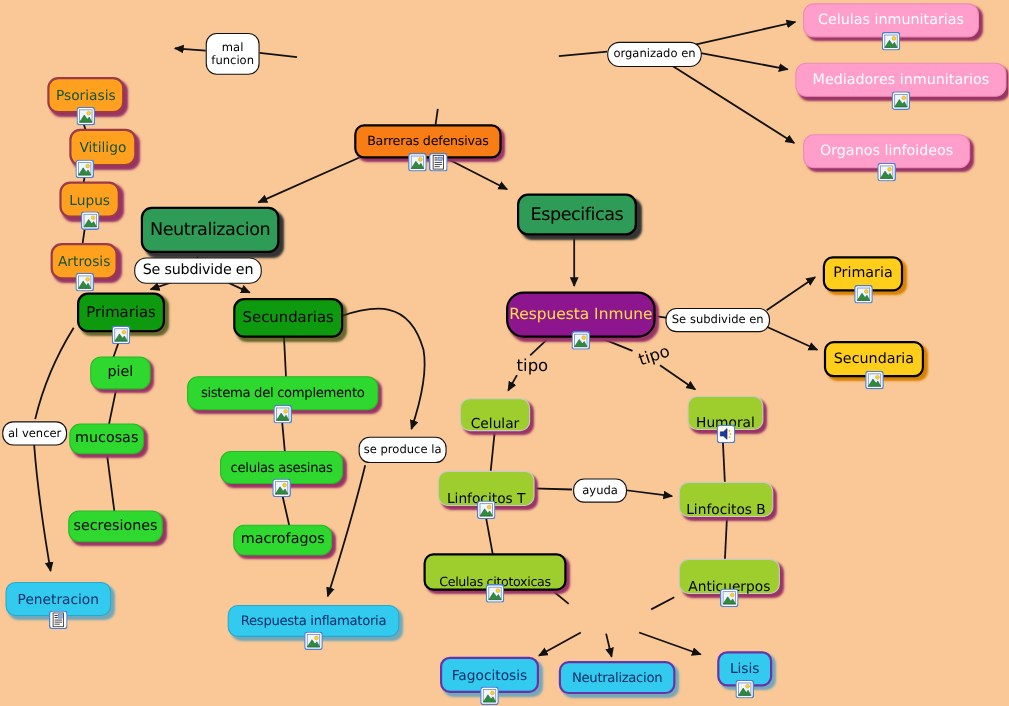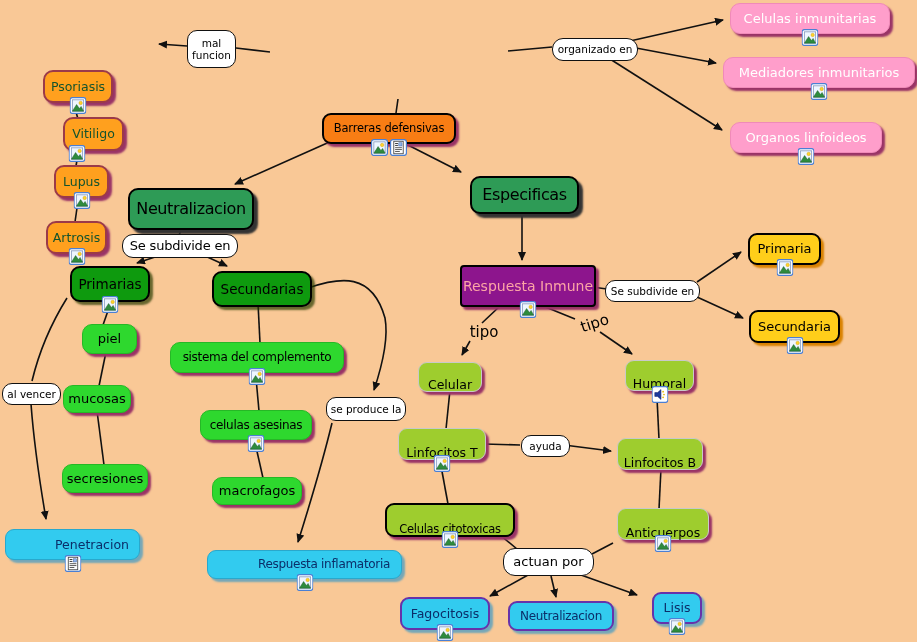--- a/index.html
+++ b/index.html
@@ -21,31 +21,31 @@
   .st-orange{background:var(--orange);border:2px solid var(--orange-border);border-radius:10px;color:#14532d;
            font-size:12.5px;box-shadow:3px 3px 2px var(--shadow-maroon);}
   .st-pink{background:var(--pink);border:1px solid #f08ab8;border-radius:10px;color:#fff;
            font-size:13px;box-shadow:3px 3px 2px var(--shadow-maroon);}
   .st-barreras{background:var(--barreras);border:2px solid #000;border-radius:9px;color:#000;
            font-size:11.5px;letter-spacing:-.2px;box-shadow:3px 3px 2px var(--shadow-maroon);}
   .st-seagreen{background:var(--seagreen);border:2.2px solid #000;border-radius:10px;color:#000;
            font-size:16px;letter-spacing:-.4px;box-shadow:4px 4px 2px var(--shadow-dark);}
   .st-green{background:var(--green);border:2px solid #000;border-radius:10px;color:#000;
            font-size:13.5px;box-shadow:3px 3px 2px rgba(40,60,0,.7);}
-  .st-purple{background:var(--purple);border:2.5px solid #000;border-radius:4px;color:#fca5a5;
+  .st-purple{background:var(--purple);border:2.5px solid #000;border-radius:16px;color:#fde047;
            font-size:14px;box-shadow:3px 3px 2px var(--shadow-maroon);}
   .st-yellow{background:var(--yellow);border:2px solid #000;border-radius:9px;color:#000;
            font-size:13px;box-shadow:3px 3px 2px var(--shadow-orange);}
   .st-brightgreen{background:var(--brightgreen);border:1px solid #26b826;border-radius:10px;color:#000;
            font-size:13px;box-shadow:3px 3px 2px var(--shadow-maroon);}
   .st-ygreen{background:var(--ygreen);border:1.5px solid var(--silver);border-radius:9px;color:#000;
            font-size:12.5px;box-shadow:3px 3px 2px var(--shadow-maroon);align-items:flex-end;}
   .st-ygreen.bordered{border:2px solid #000;}
   .st-cyan-soft{background:var(--cyan);border:1px solid #29a8cc;border-radius:9px;color:var(--navy);
-           font-size:12.5px;box-shadow:3px 3px 2px var(--shadow-teal);padding-left:39px;}
+           font-size:12.5px;box-shadow:3px 3px 2px var(--shadow-teal);}
   .st-cyan-purple{background:var(--cyan);border:2px solid var(--cyan-purple-border);border-radius:9px;color:var(--navy);
            font-size:12.5px;box-shadow:3px 3px 2px var(--shadow-teal);}
   .tight{font-size:12px;letter-spacing:-.3px;}
   .tighter{font-size:11.5px;letter-spacing:-.3px;}
   
   .phrase{position:absolute;background:#fff;border:1.6px solid #111;border-radius:10px;
           display:flex;align-items:center;justify-content:center;text-align:center;
           font-weight:normal;font-size:10.5px;color:#000;z-index:3;line-height:1.15;}
   .phrase.big{font-size:13px;border-radius:12px;}
   .phrase.regular{font-weight:normal;font-size:13px;letter-spacing:-.2px;border-radius:11px;}
@@ -371,17 +371,14 @@
   </div>
 
   <div class="phrase plain rot" style="left:575px;top:314px;width:40px;height:20px">
     <span>tipo</span>
   </div>
 
   <div class="phrase" style="left:521px;top:435px;width:47px;height:20px">
     <span>ayuda</span>
   </div>
 
-  <div class="phrase big" style="left:503px;top:548px;width:89px;height:26px">
-    <span>actuan por</span>
-  </div>
 
 </div>
 
 </body></html>

